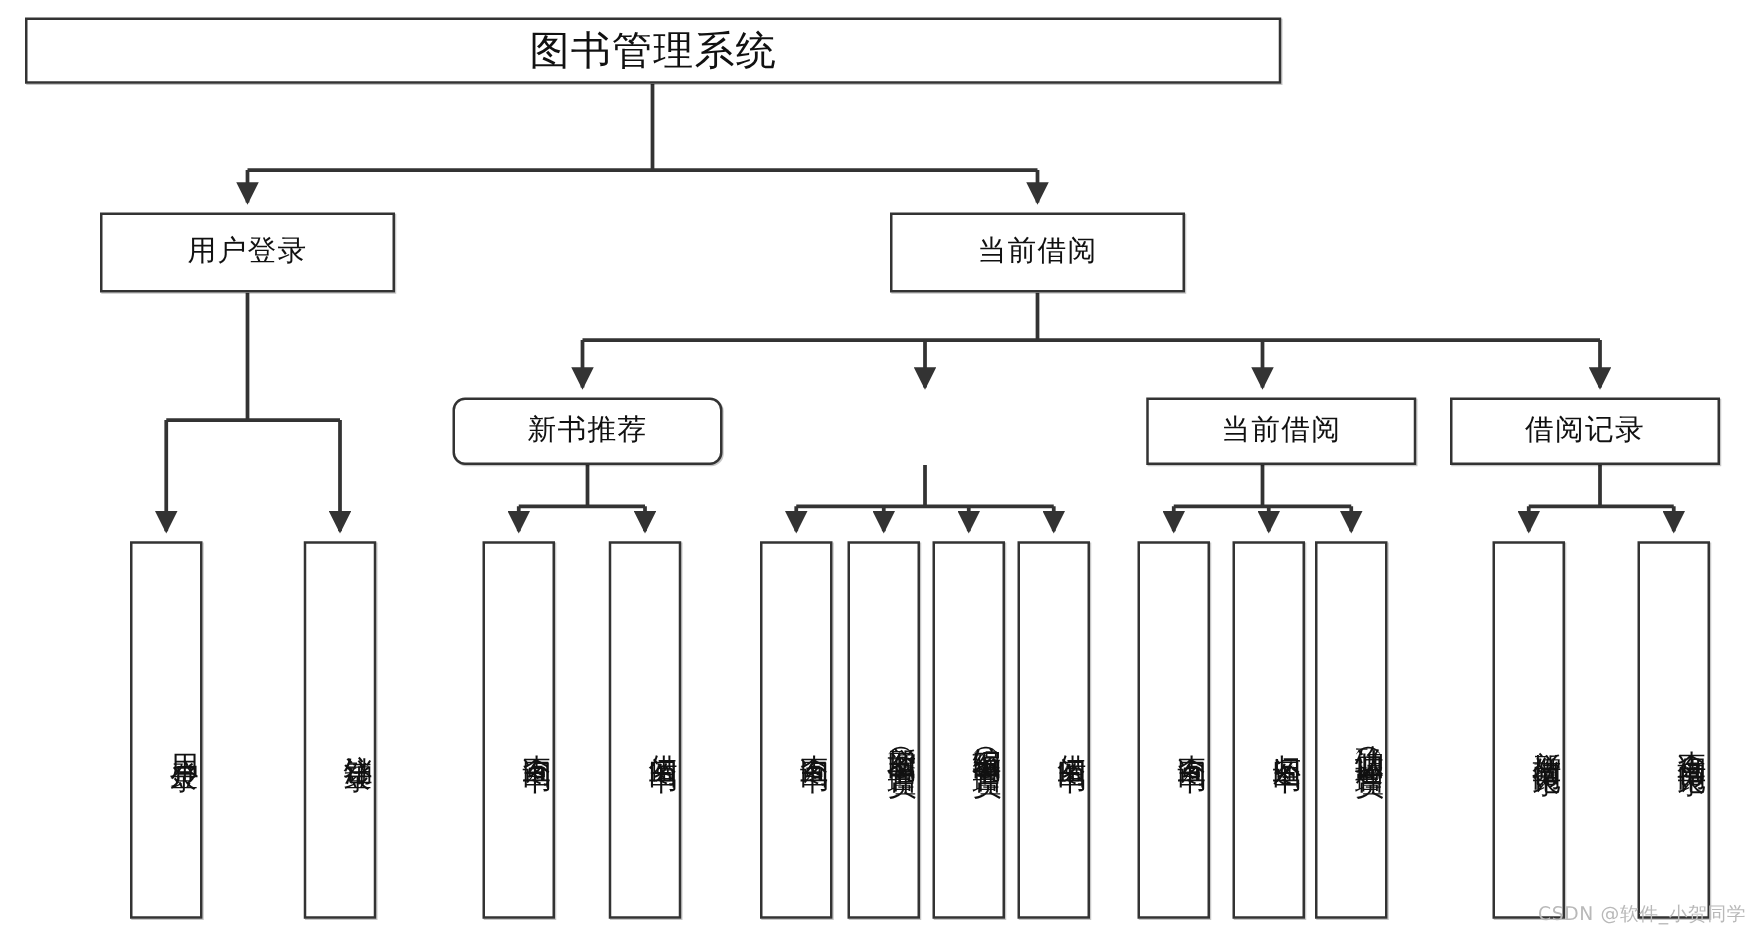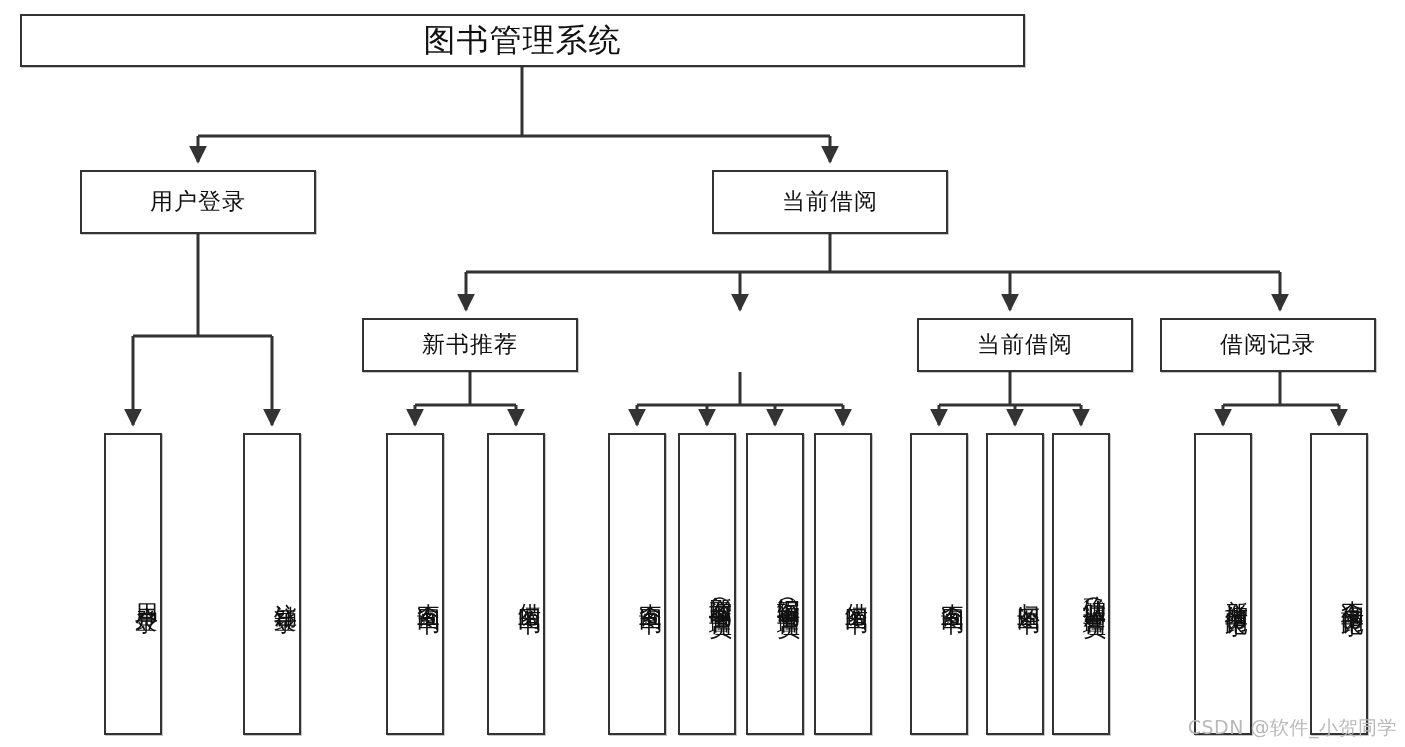--- a/index.html
+++ b/index.html
@@ -54,21 +54,21 @@
     justify-content: center;
   }
   .node.root {
     font-size: 32px;
     text-align: center;
   }
   #watermark {
     position: absolute;
     right: 8px;
     bottom: 6px;
-    font-size: 19px;
+    font-size: 15px;
     color: #b9b9b9;
     letter-spacing: 0.5px;
     white-space: nowrap;
     user-select: none;
   }
 </style>
 </head>
 <body>
 
 <div id="canvas">
@@ -121,21 +121,21 @@
       <path d="M 1223 405 L 1223 425" marker-end="url(#arrow)"></path>
       <path d="M 1339 405 L 1339 425" marker-end="url(#arrow)"></path>
     </g>
   </svg>
 
   <div class="node root horiz" style="left: 20px; top: 14px; width: 1005px; height: 53px;">图书管理系统</div>
 
   <div class="node horiz" style="left: 80px; top: 170px; width: 236px; height: 64px;">用户登录</div>
   <div class="node horiz" style="left: 712px; top: 170px; width: 236px; height: 64px;">当前借阅</div>
 
-  <div class="node horiz" style="left: 362px; top: 318px; width: 216px; height: 54px;">新书推荐</div>
+  <div class="node horiz" style="left: 362px; top: 318px; width: 216px; height: 54px; border-radius: 10px;">新书推荐</div>
   <div class="node horiz" style="left: 902px; top: 318px; width: 216px; height: 54px; margin-left: 15px;">当前借阅</div>
   <div class="node horiz" style="left: 1160px; top: 318px; width: 216px; height: 54px;">借阅记录</div>
 
   <div class="node vert" style="left: 104px; top: 433px; width: 58px; height: 302px;">用户登录</div>
   <div class="node vert" style="left: 243px; top: 433px; width: 58px; height: 302px;">注销登录</div>
   <div class="node vert" style="left: 386px; top: 433px; width: 58px; height: 302px;">查询图书</div>
   <div class="node vert" style="left: 487px; top: 433px; width: 58px; height: 302px;">借阅图书</div>
   <div class="node vert" style="left: 608px; top: 433px; width: 58px; height: 302px;">查询图书</div>
   <div class="node vert" style="left: 678px; top: 433px; width: 58px; height: 302px;">新增图书（管理员）</div>
   <div class="node vert" style="left: 746px; top: 433px; width: 58px; height: 302px;">编辑图书（管理员）</div>

